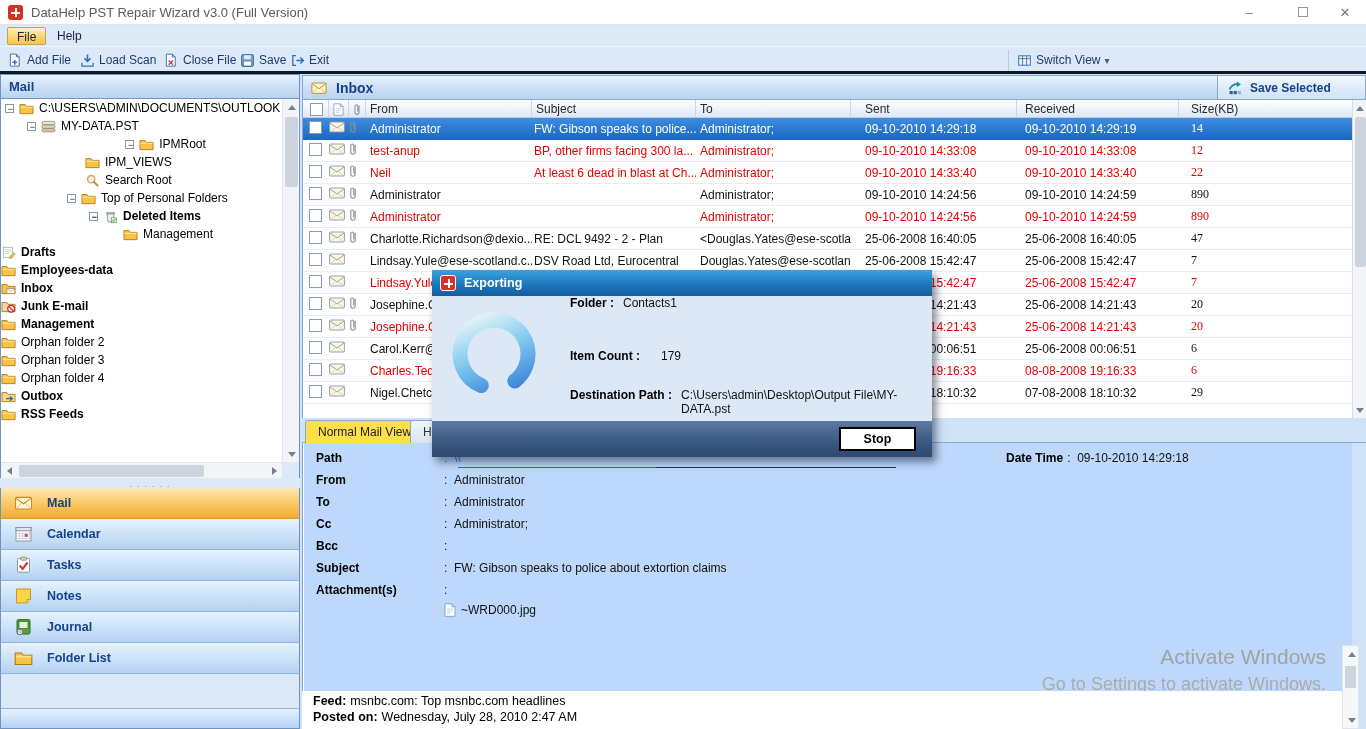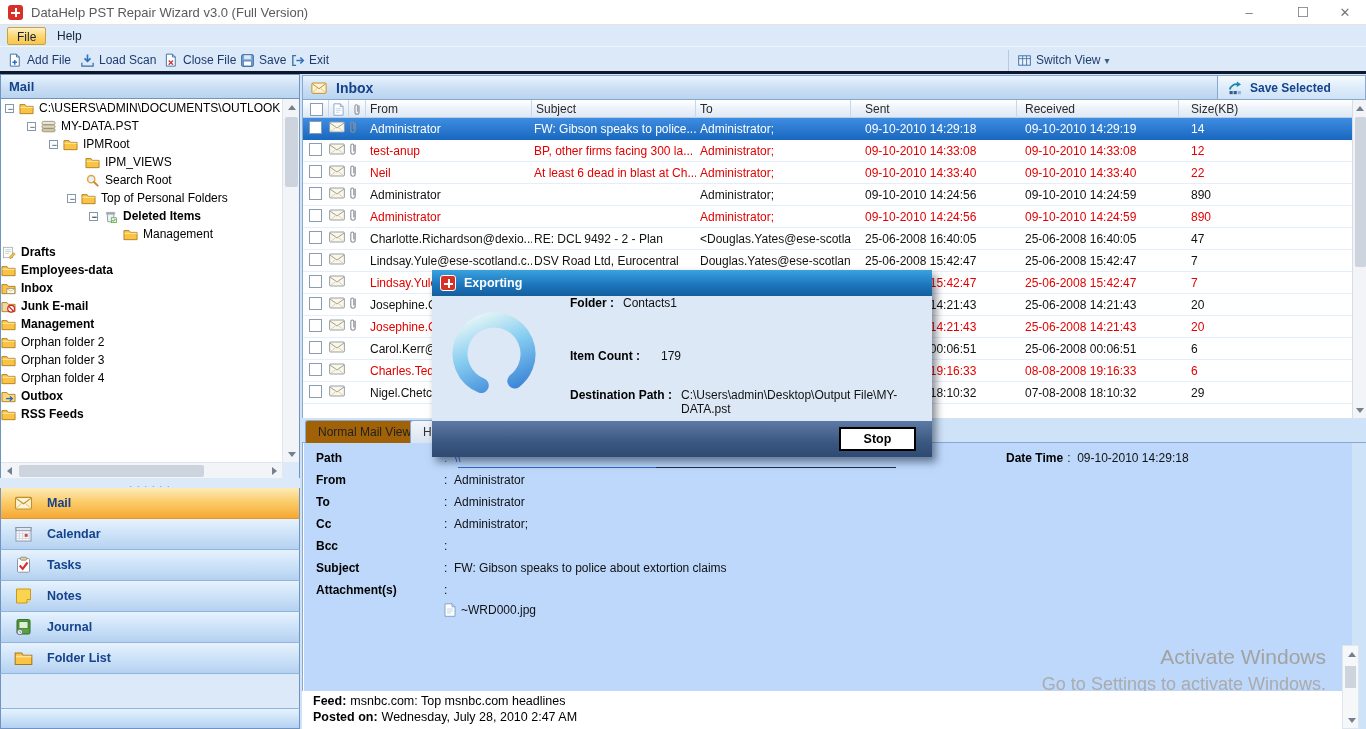--- a/index.html
+++ b/index.html
@@ -36,21 +36,21 @@
 
   
   #left-panel { left:0; top:74px; width:300px; height:655px; background:#dce9f8; border:1px solid #6f94bf; border-top:none; }
   #mail-header { left:0; top:74px; width:300px; height:25px; background:linear-gradient(#e8f3fe,#cadef4 55%,#b9d4ef); border:1px solid #6f94bf; color:#15428b; font-weight:bold; font-size:13px; line-height:24px; padding-left:8px; }
   #tree { left:1px; top:99px; width:281px; height:363px; background:#fff; overflow:hidden; }
   .titem { height:18px; line-height:18px; display:flex; align-items:center; white-space:nowrap; color:#000; }
   .titem.b { font-weight:bold; }
   .titem svg { width:15px; height:13px; margin-right:5px; flex:none; }
   .exp { width:9px; height:9px; flex:none; border:1px solid #8399ad; background:#fff; margin-right:5px; position:relative; }
   .exp::before { content:"−"; position:absolute; left:0; top:-5px; width:9px; text-align:center; font-size:9px; line-height:18px; color:#222; }
-  .p0{padding-left:4px;} .p1{padding-left:26px;} .p2{padding-left:48px;} .p3e{padding-left:66px;} .p3{padding-left:84px;} .p4e{padding-left:88px;} .p4{} .p5{padding-left:122px;}
+  .p0{padding-left:4px;} .p1{padding-left:26px;} .p2{padding-left:48px;justify-content:center;} .p3e{padding-left:66px;} .p3{padding-left:84px;} .p4e{padding-left:88px;} .p4{} .p5{padding-left:122px;}
   
   .sb { background:#f2f4f7; }
   .arrow { width:0; height:0; display:inline-block; }
   .ar-up { border-left:4px solid transparent; border-right:4px solid transparent; border-bottom:5px solid #72808f; }
   .ar-dn { border-left:4px solid transparent; border-right:4px solid transparent; border-top:5px solid #72808f; }
   .ar-lf { border-top:4px solid transparent; border-bottom:4px solid transparent; border-right:5px solid #72808f; }
   .ar-rt { border-top:4px solid transparent; border-bottom:4px solid transparent; border-left:5px solid #72808f; }
   #tree-sbv { left:282px; top:99px; width:17px; height:363px; border-left:1px solid #dfe5ec; }
   #tree-sbv .sb-btn, #list-sbv .sb-btn, #prev-sbv .sb-btn { position:absolute; left:0; width:17px; height:16px; display:flex; align-items:center; justify-content:center; }
   #tree-thumb { position:absolute; left:2px; top:18px; width:13px; height:70px; background:#cdd4dd; border-radius:2px; }
@@ -77,36 +77,36 @@
   #save-selected svg { width:16px; height:15px; margin:0; }
 
   
   #list { left:302px; top:100px; width:1050px; height:318px; background:#fff; border-left:1px solid #88a9cd; }
   .lrow, #list-header { display:grid; grid-template-columns:26px 20px 17px 166px 164px 155px 166px 162px 1fr; align-items:center; }
   #list-header { height:18px; background:linear-gradient(#ffffff,#e9f0f9 60%,#dfe9f5); border-bottom:1px solid #b9cde4; color:#2a2a2a; }
   #list-header .hc { height:18px; line-height:17px; border-right:1px solid #c7d7ea; padding-left:4px; display:flex; align-items:center; }
   #list-header .hc.noline { border-right:none; }
   .lrow { height:22px; border-bottom:1px solid #e4eefb; color:#111; }
   .lrow .cfrom { padding-left:4px; } .lrow .csub { padding-left:2px; } .lrow .cto { padding-left:4px; }
-  .lrow .csent { padding-left:14px; } .lrow .crec { padding-left:8px; } .lrow .csize { padding-left:12px; }
+  .lrow .csent { padding-left:14px; } .lrow .crec { padding-left:8px; } .lrow .csize { padding-left:12px;font-family:Liberation Serif, serif; }
   .lrow span { overflow:hidden; white-space:nowrap; text-overflow:clip; }
   .lrow.red { color:#e30000; }
   .lrow.sel { background:linear-gradient(#3f8de2,#1a69c0); color:#fff; border-bottom:1px solid #1a69c0; }
   .cb { width:13px; height:13px; background:#fff; border:1px solid #8a9cb2; display:inline-block; margin-left:6px; }
   .lrow svg.env { width:16px; height:12px; } .lrow svg.clip { width:8px; height:14px; }
   #list-header svg.pg { width:11px; height:13px; } #list-header svg.clip { width:8px; height:13px; }
   #list-filler { height:13px; background:#fff; }
   #list-sbv { left:1352px; top:100px; width:14px; height:318px; border-left:1px solid #d5dde7; }
   #list-sbv .sb-btn { width:14px; }
   #list-thumb { position:absolute; left:1.5px; top:17px; width:11px; height:150px; background:#cdd4dd; border-radius:2px; }
 
   
   #tabrow { left:302px; top:418px; width:1064px; height:25px; background:#cfe3f8; border-bottom:1px solid #88a9cd; }
   .tab { position:absolute; top:2px; height:23px; line-height:22px; padding:0 12px; border:1px solid #88a9cd; border-bottom:none; border-radius:3px 3px 0 0; }
-  #tab1 { left:3px; background:#a16207; color:#222; }
+  #tab1 { left:3px; background:#fde047; color:#222; }
   #tab2 { left:108px; background:linear-gradient(#f2f6fb,#d9e4f0); color:#333; width:70px; }
   #preview { left:302px; top:443px; width:1050px; height:248px; background:#bdd8fb; border-left:1px solid #88a9cd; box-shadow:inset 1px 0 0 #fff; }
   .prow { position:absolute; left:13px; height:20px; line-height:20px; display:flex; }
   .plabel { width:128px; font-weight:bold; color:#000; }
   .pval { color:#111; }
   .pval::before { content:":\00a0\00a0"; }
   .pval.linkish { color:#2f6bd0; }
   #f-path{top:5px;} #f-from{top:27px;} #f-to{top:49px;} #f-cc{top:71px;} #f-bcc{top:93px;} #f-subject{top:115px;} #f-attach{top:137px;}
   #path-ul1 { position:absolute; left:155px; top:24px; width:198px; border-bottom:1px solid #2f6bd0; }
   #path-ul2 { position:absolute; left:353px; top:24px; width:240px; border-bottom:1px solid #23304a; }

